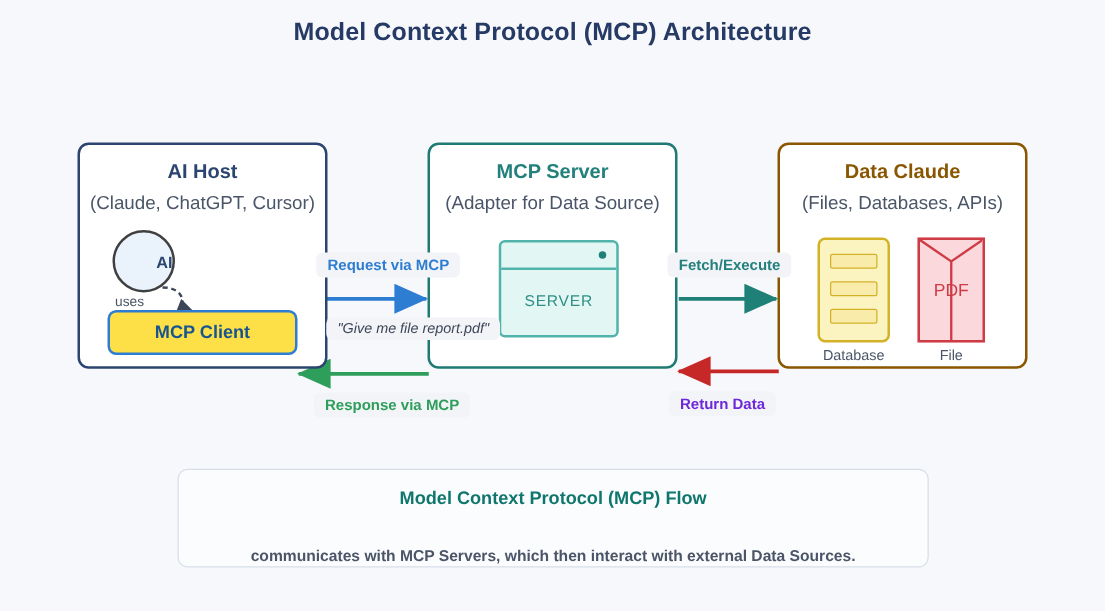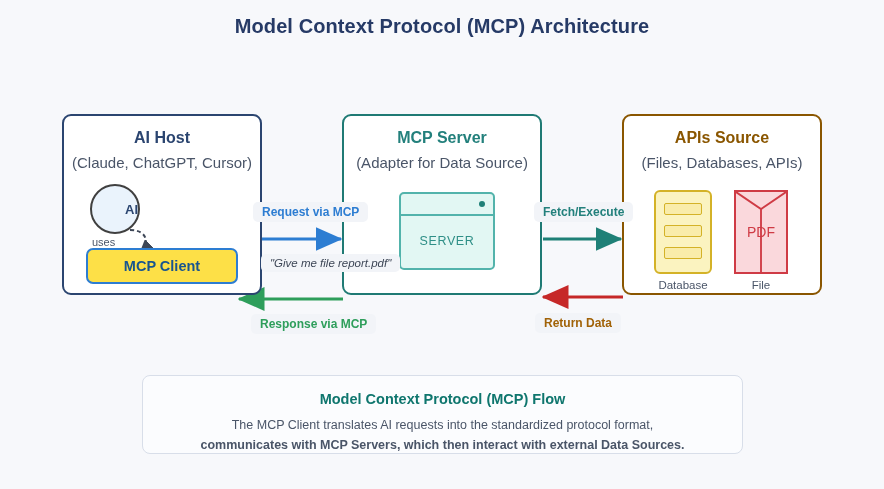--- a/index.html
+++ b/index.html
@@ -230,21 +230,21 @@
     background: #f2f4f8;
     border-radius: 5px;
     padding: 3px 9px;
     font-size: 12px;
     font-weight: bold;
     white-space: nowrap;
   }
   .label-request  { left: 253px; top: 202px; color: #2d7dd2; }
   .label-fetch    { left: 534px; top: 202px; color: #23807c; }
   .label-response { left: 251px; top: 314px; color: #2e9e5b; }
-  .label-return   { left: 535px; top: 313px; color: #a16207; }
+  .label-return   { left: 535px; top: 313px; color: #6d28d9; }
 
   .flow-quote {
     position: absolute;
     left: 261px;
     top: 254px;
     background: #f2f4f8;
     border-radius: 5px;
     padding: 3px 9px;
     font-size: 11.5px;
     font-style: italic;
@@ -345,21 +345,21 @@
 
     <div class="server-box">
       <div class="server-bar">
         <div class="server-dot"></div>
       </div>
       <div class="server-label">SERVER</div>
     </div>
   </div>
 
   <div class="panel panel-data">
-    <div class="panel-title">APIs Source</div>
+    <div class="panel-title">Data Claude</div>
     <div class="panel-sub">(Files, Databases, APIs)</div>
 
     <div class="db-icon">
       <div class="db-row db-row-1"></div>
       <div class="db-row db-row-2"></div>
       <div class="db-row db-row-3"></div>
     </div>
 
     <div class="file-icon">
       <svg class="file-fold" viewBox="0 0 54 84" preserveAspectRatio="none">
@@ -374,17 +374,16 @@
   </div>
 
   <div class="flow-label label-request">Request via MCP</div>
   <div class="flow-label label-fetch">Fetch/Execute</div>
   <div class="flow-label label-response">Response via MCP</div>
   <div class="flow-label label-return">Return Data</div>
   <div class="flow-quote">"Give me file report.pdf"</div>
 
   <div class="bottom-card">
     <div class="card-title">Model Context Protocol (MCP) Flow</div>
-    <div class="card-line card-line-1">The MCP Client translates AI requests into the standardized protocol format,</div>
     <div class="card-line card-line-2">communicates with MCP Servers, which then interact with external Data Sources.</div>
   </div>
 
 </div>
 
 </body></html>

